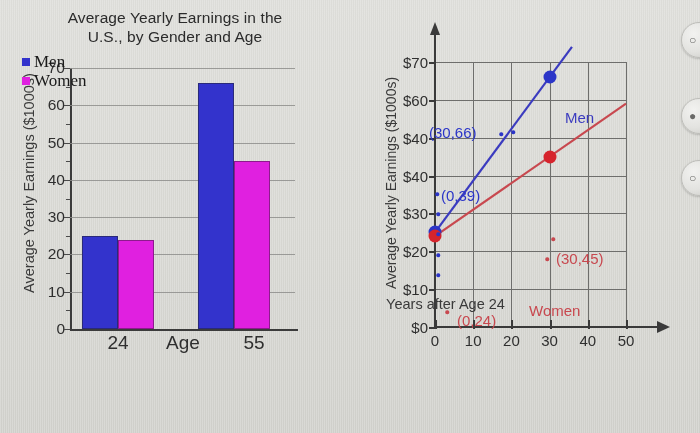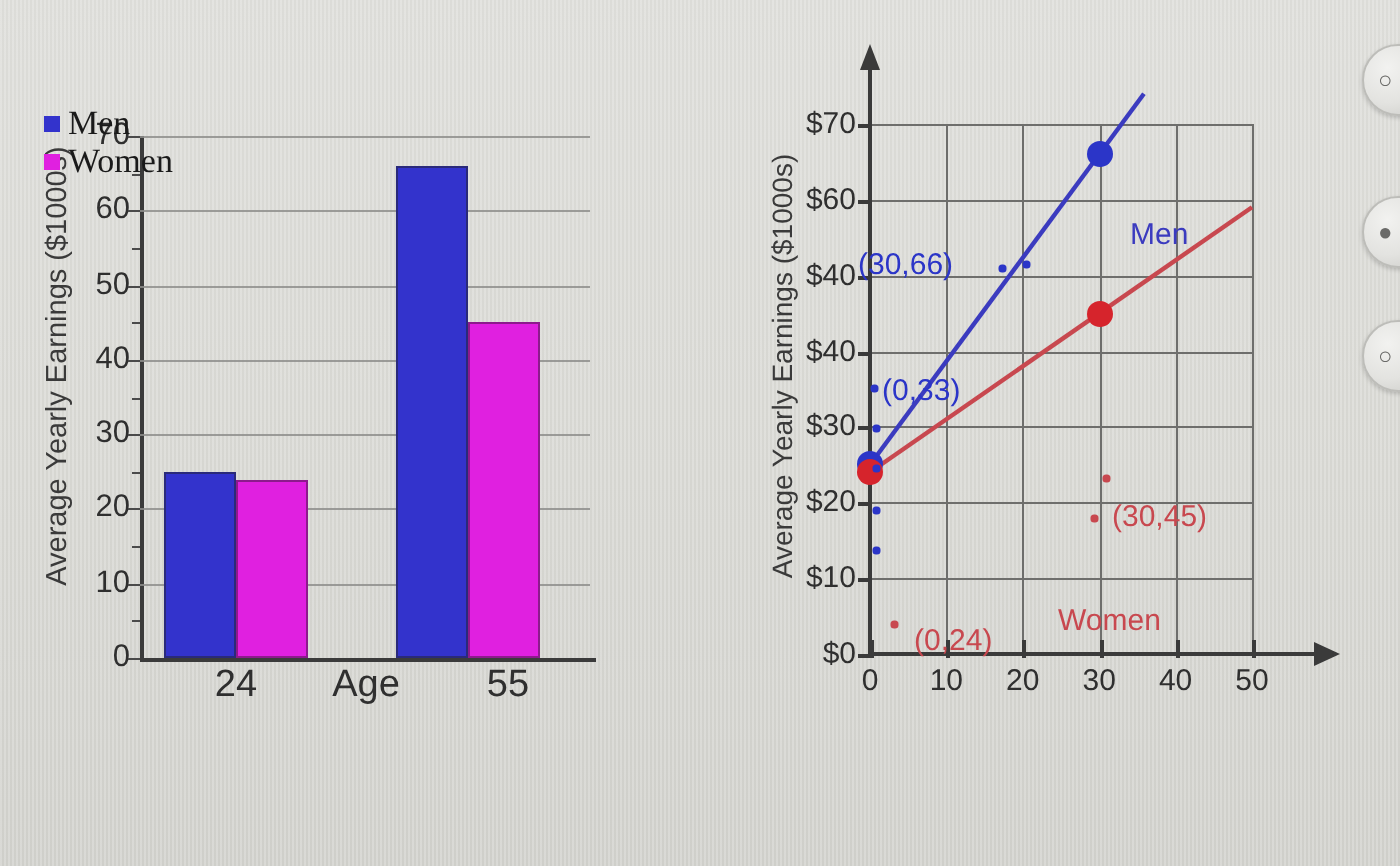--- a/index.html
+++ b/index.html
@@ -107,20 +107,24 @@
     font-size:12px;color:#6a6a68;
   }
 </style>
 </head>
 <body>
 
 <div id="page"></div>
 
 <div class="panel" id="bar-panel">
 
+  <div id="bar-title">
+    <div>Average Yearly Earnings in the</div>
+    <div>U.S., by Gender and Age</div>
+  </div>
 
   <div id="bar-ylabel">Average Yearly Earnings ($1000s)</div>
 
   <div id="bar-plot">
     <div id="baxis-y"></div>
     <div id="baxis-x"></div>
     <div id="bar-gridlines">
         <div class="bgrid" style="top: 0px;"></div>
         <div class="bgrid" style="top: 37.2857px;"></div>
         <div class="bgrid" style="top: 74.5714px;"></div>
@@ -253,28 +257,29 @@
         <div class="dot minidot" style="left: 3px; top: 152px; background: rgb(43, 53, 200);"></div>
         <div class="dot minidot" style="left: 3px; top: 172px; background: rgb(43, 53, 200);"></div>
         <div class="dot minidot" style="left: 3px; top: 193px; background: rgb(43, 53, 200);"></div>
         <div class="dot minidot" style="left: 3px; top: 213px; background: rgb(43, 53, 200);"></div>
         <div class="dot minidot" style="left: 118px; top: 177px; background: rgb(200, 72, 79);"></div>
         <div class="dot minidot" style="left: 112px; top: 197px; background: rgb(200, 72, 79);"></div>
         <div class="dot minidot" style="left: 12px; top: 250px; background: rgb(200, 72, 79);"></div>
       </div>
     <div id="sc-anns">
         <div class="ann blue" style="left: -6px; top: 62px; color: rgb(43, 53, 200);">(30,66)</div>
-        <div class="ann blue" style="left: 6px; top: 125px; color: rgb(43, 53, 200);">(0,33)</div>
+        <div class="ann blue" style="left: 6px; top: 125px; color: rgb(43, 53, 200);">(0,39)</div>
         <div class="ann red" style="left: 121px; top: 188px; color: rgb(200, 72, 79);">(30,45)</div>
         <div class="ann red" style="left: 22px; top: 250px; color: rgb(200, 72, 79);">(0,24)</div>
         <div class="lbl-line" style="left: 130px; top: 47px; color: rgb(59, 59, 191);">Men</div>
         <div class="lbl-line" style="left: 94px; top: 240px; color: rgb(200, 72, 79);">Women</div>
       </div>
   </div>
 
+  <div id="sc-xlabel">Years after Age 24</div>
 </div>
 
 <div class="edge-btn" style="top:22px">
     <span class="glyph">○</span>
   </div>
 <div class="edge-btn" style="top:98px">
     <span class="glyph">●</span>
   </div>
 <div class="edge-btn" style="top:160px">
     <span class="glyph">○</span>

